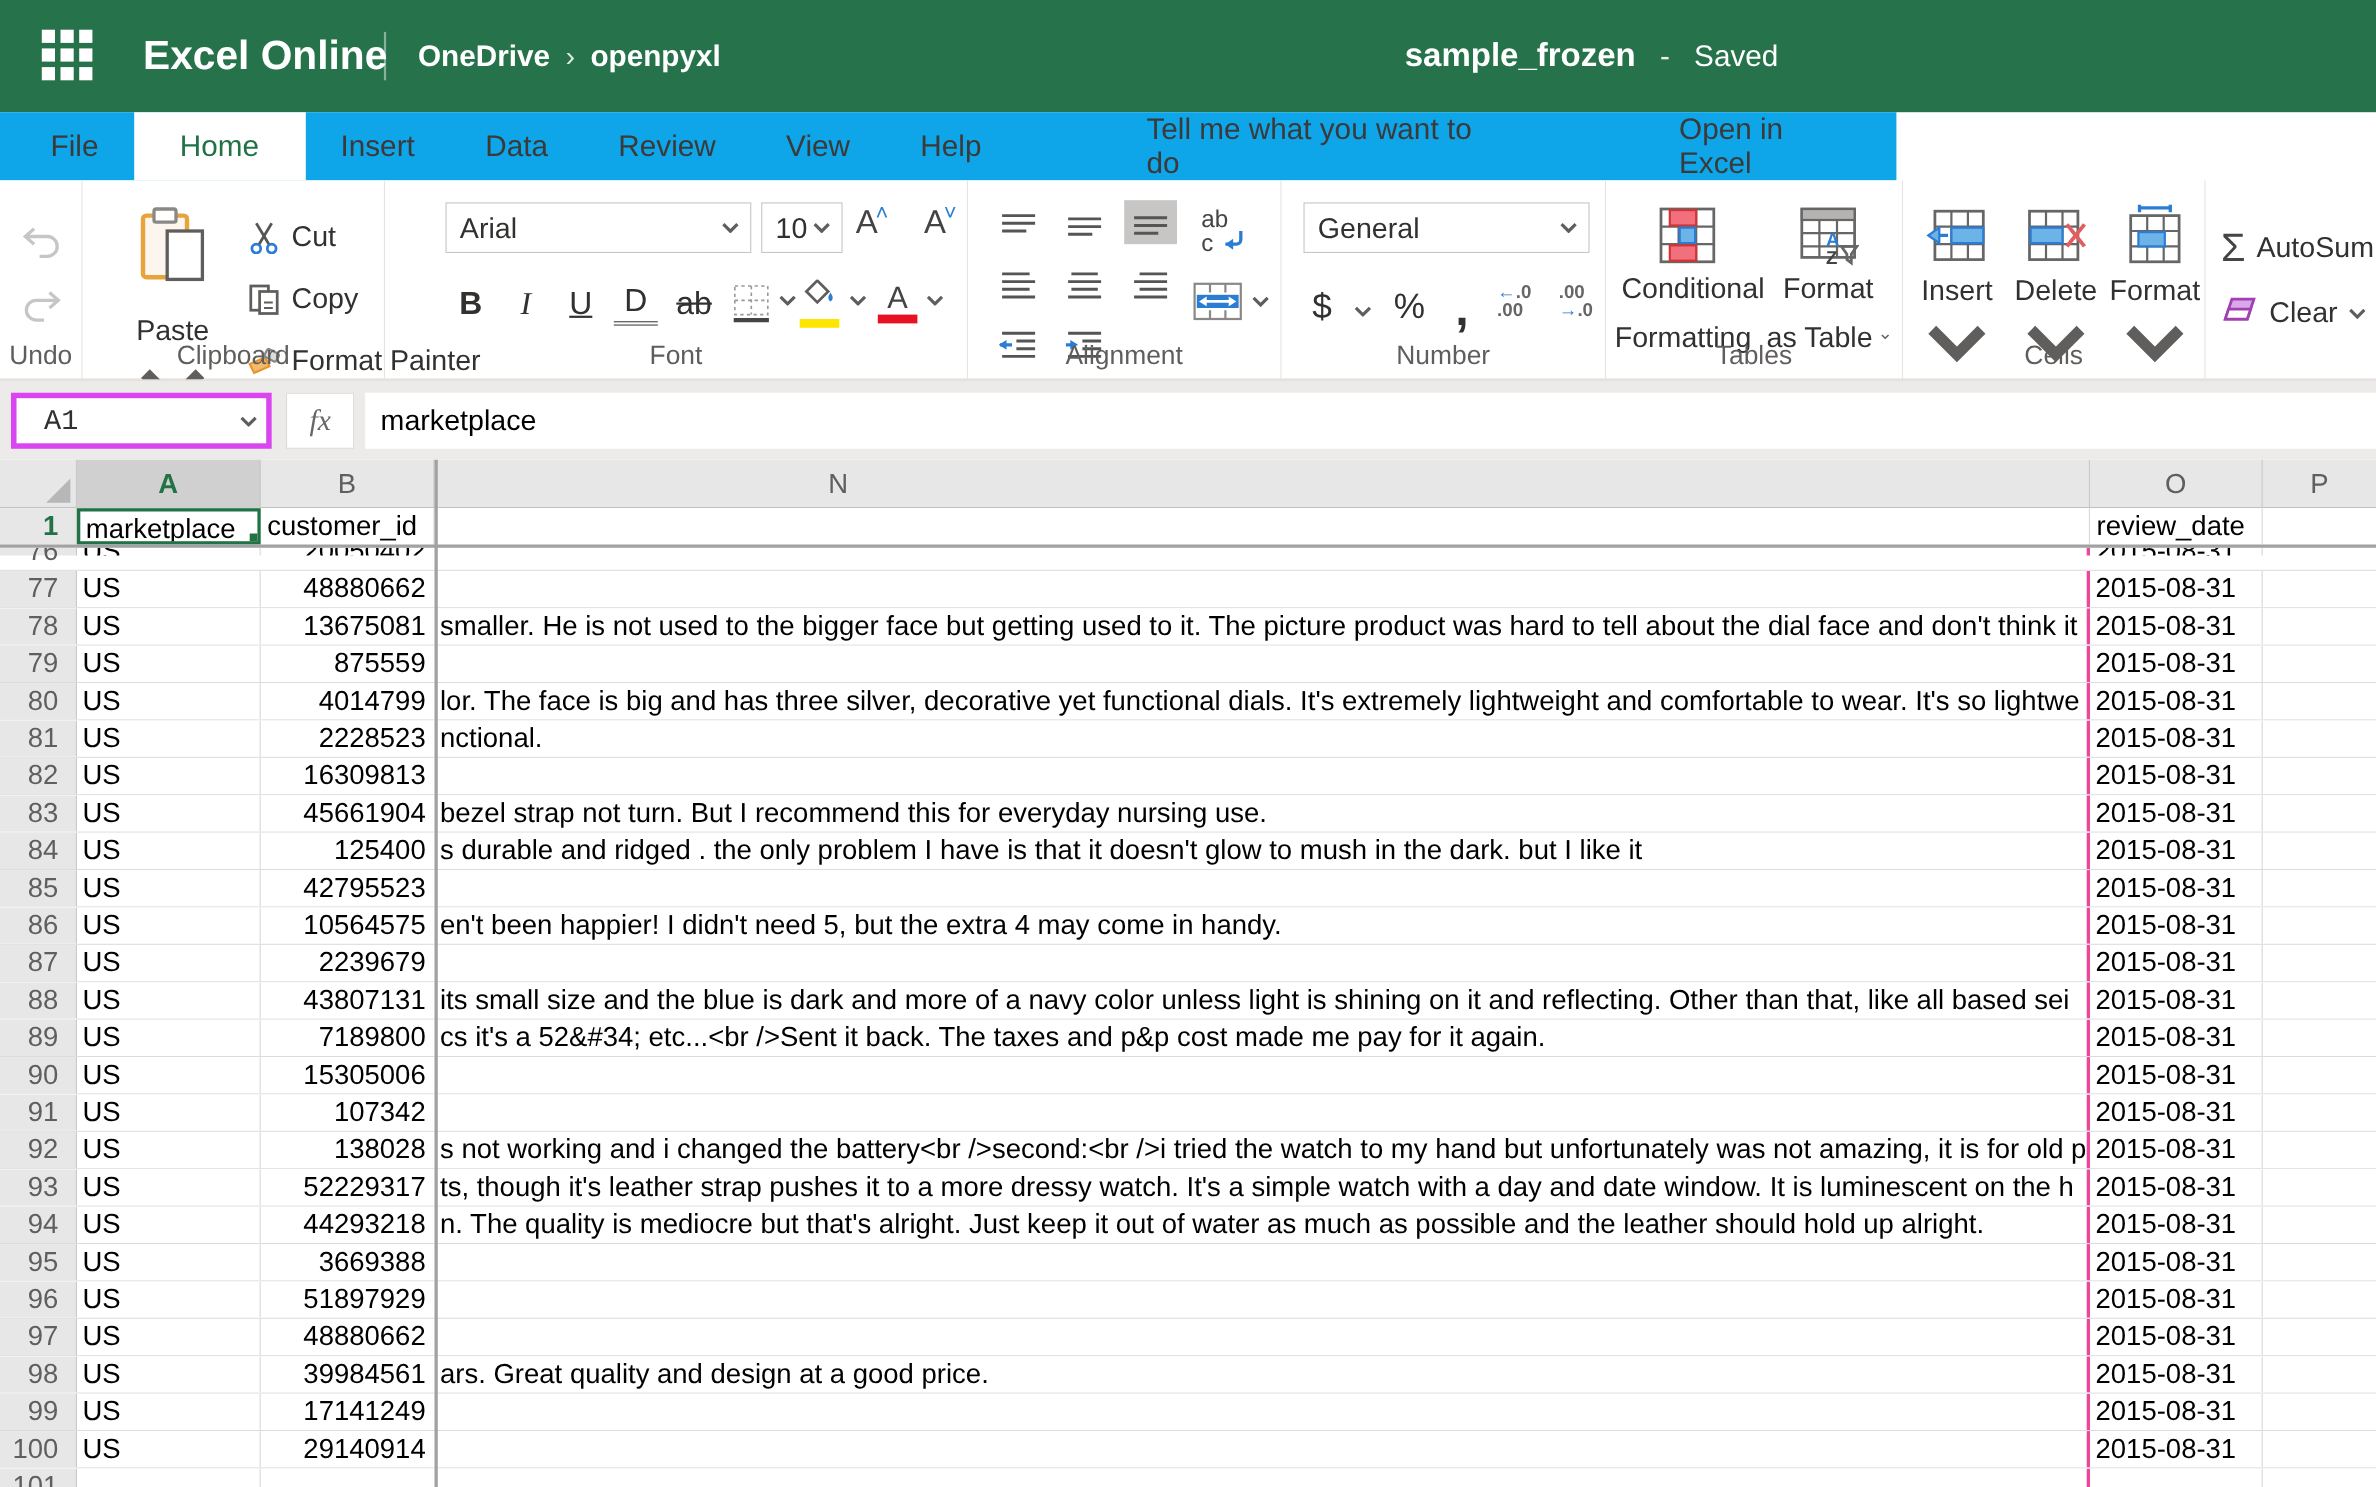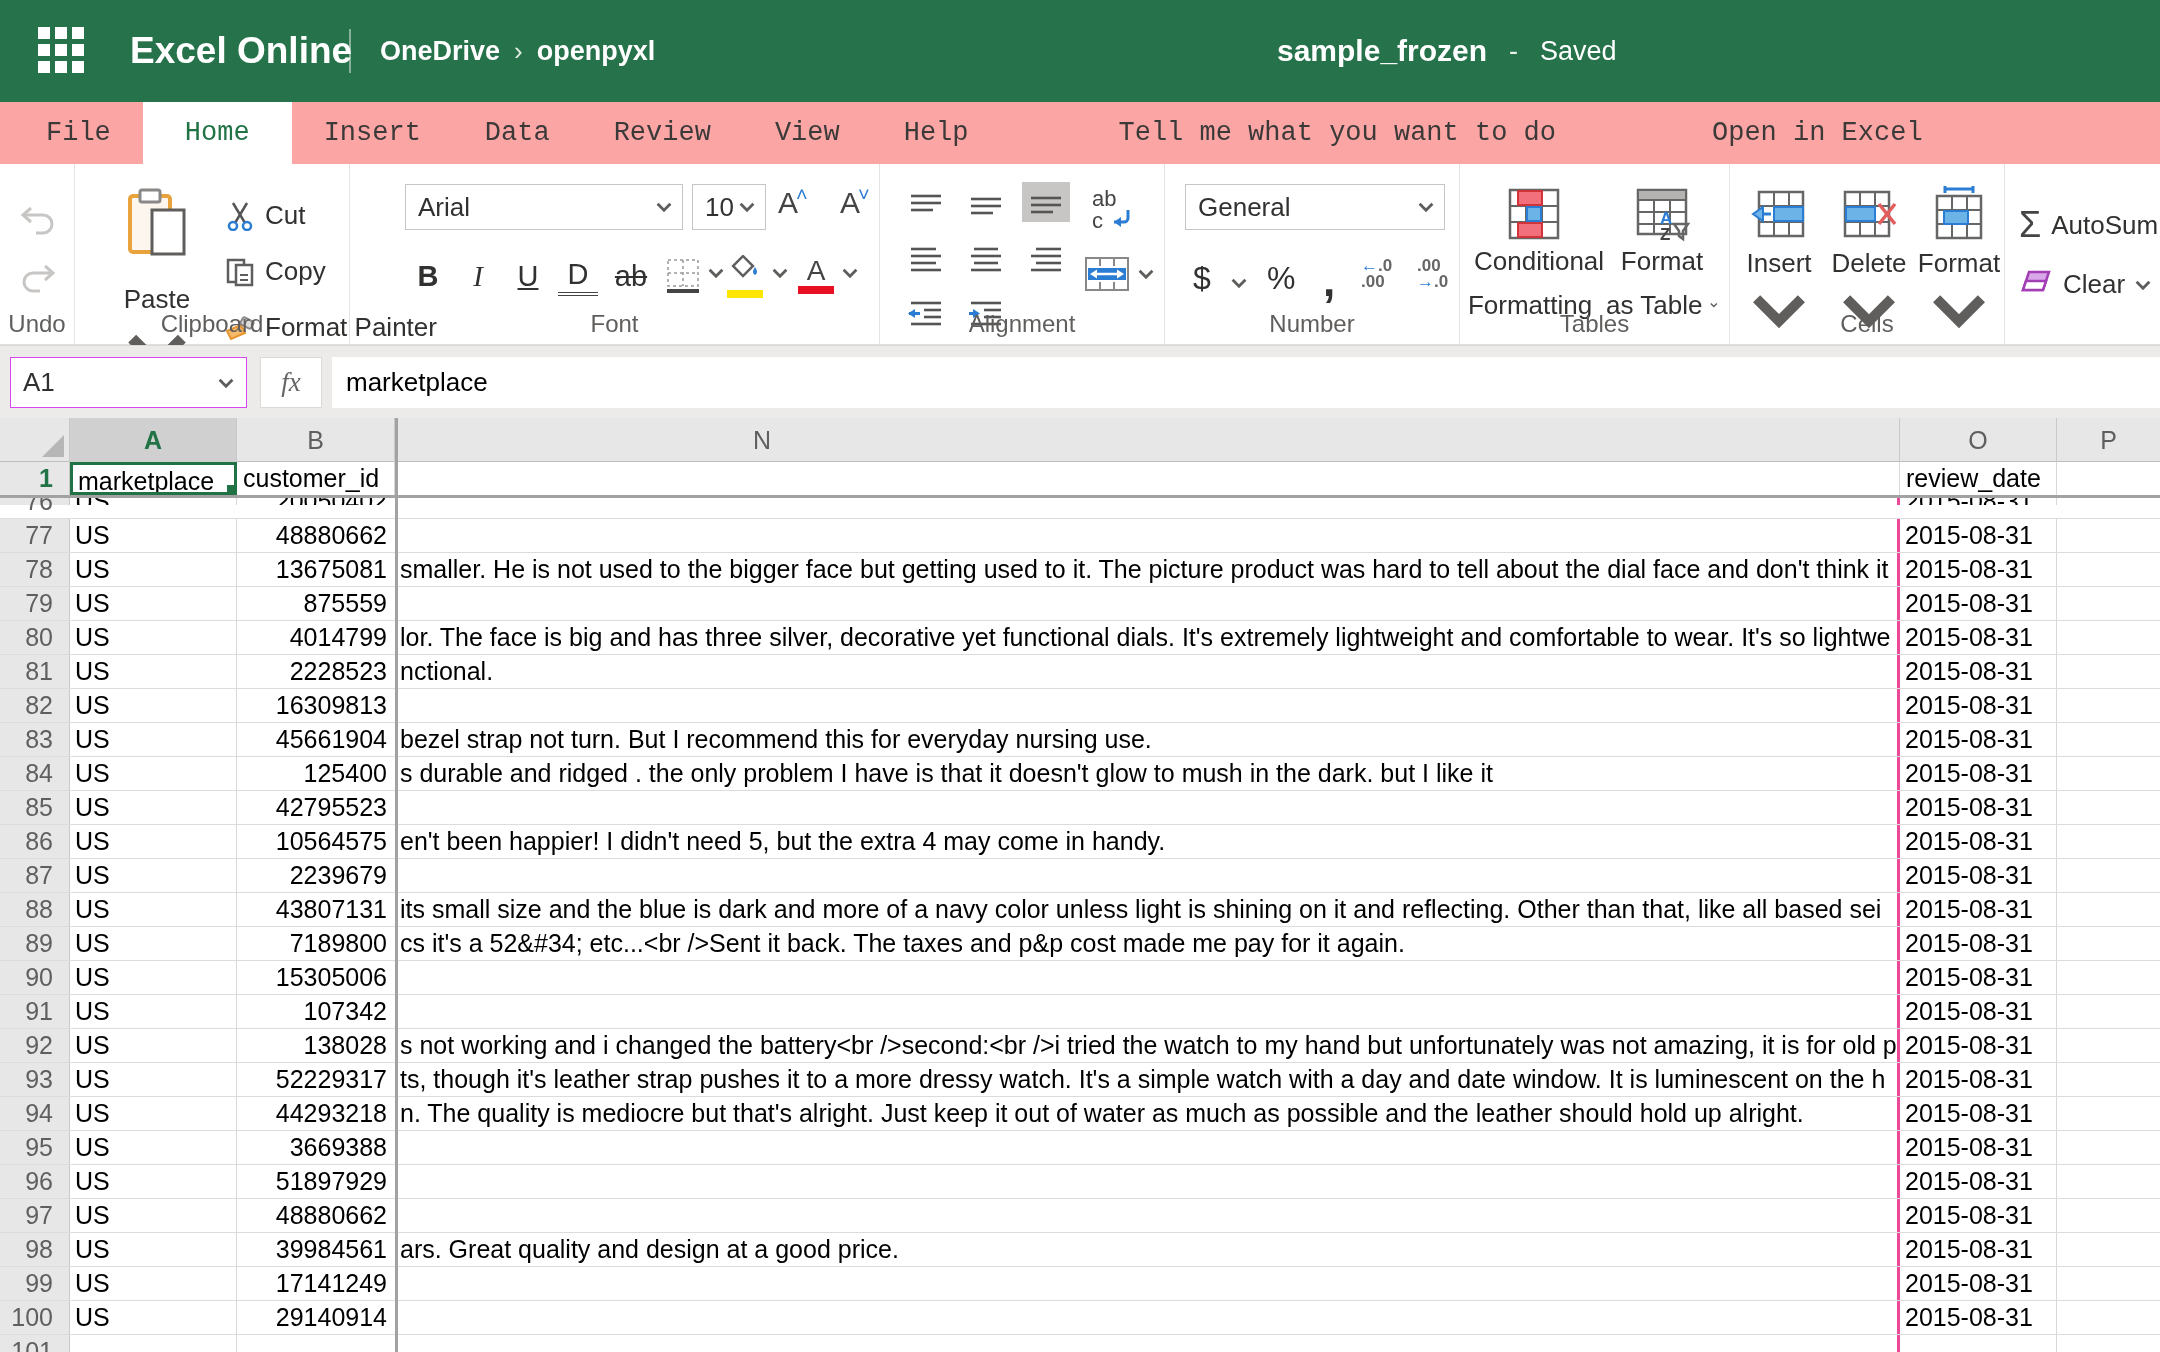--- a/index.html
+++ b/index.html
@@ -17,22 +17,22 @@
   .topdiv { position:absolute; left:349px; top:29px; width:2px; height:44px; background:rgba(255,255,255,.45); }
   .crumbs { position:absolute; left:380px; top:0; height:102px; display:flex; align-items:center; color:#fff; }
   .crumbs .root,.crumbs .leaf { font-size:27px; font-weight:600; }
   .crumbs .sep { font-size:26px; margin:0 14px; opacity:.85; }
   .titlebox { position:absolute; left:1277px; top:0; height:102px; display:flex; align-items:center; color:#fff; }
   .titlebox .doc { font-size:30px; font-weight:600; }
   .titlebox .tsep { font-size:27px; margin:0 22px; opacity:.9; }
   .titlebox .status { font-size:27px; }
 
   
-  .menubar { position:absolute; left:0; top:102px; width:2160px; height:62px; background:#fca5a5;
-    display:flex; align-items:stretch; font-size:27px; color:#3b3a39;font-family:Liberation Mono, monospace; }
+  .menubar { position:absolute; left:0; top:102px; width:1724px; height:62px; background:#0ea5e9;
+    display:flex; align-items:stretch; font-size:27px; color:#3b3a39; }
   .mtab { display:flex; align-items:center; padding:0 32px; cursor:pointer; }
   .mtab.first { margin-left:14px; }
   .mtab.active { background:#fff; color:#217346; padding:17px 42px; }
   .mtab.tellme { margin-left:86px; }
   .mtab.openx { margin-left:92px; }
 
   
   .ribbon { position:absolute; left:0; top:164px; width:2160px; height:181px; background:#fff;
     border-bottom:1px solid #e1dfdd; display:flex; }
   .rgroup { position:relative; height:100%; border-right:1px solid #e6e4e2; }
@@ -118,21 +118,21 @@
   .editrow { position:absolute; left:14px; display:flex; align-items:center; gap:10px;
     font-size:26px; color:#323130; white-space:nowrap; cursor:pointer; }
   .er1 { top:40px; } .er2 { top:104px; }
   .sigma { font-size:36px; color:#444; }
   .eraser svg { width:34px; height:26px; }
 
   
   .fbar { position:absolute; left:0; top:345px; width:2160px; height:73px; background:#edebe9;
     border-top:1px solid #dcdad8; }
   .namebox { position:absolute; left:10px; top:11px; width:237px; height:51px; background:#fff;
-    border:1px solid #d946ef; font-size:26px; padding-left:12px; color:#323130; font-family:Liberation Sans, sans-serif; }
+    border:5px solid #d946ef; font-size:26px; padding-left:25px; color:#323130; font-family:Liberation Mono, monospace; }
   .nb-chev { position:absolute; left:218px; top:32px; }
   .fxbox { position:absolute; left:260px; top:11px; width:62px; height:51px; background:#fff;
     border:1px solid #dcdad8; display:flex; align-items:center; justify-content:center;
     font-size:27px; font-style:italic; font-family:"Liberation Serif",serif; color:#666; cursor:pointer; }
   .finput { position:absolute; left:332px; top:11px; width:1828px; height:51px; background:#fff;
     border:none; font-size:26px; padding-left:14px; color:#000; font-family:"Liberation Sans",sans-serif; }
 
   
   .grid { position:absolute; left:0; top:418px; width:2160px; height:934px; background:#fff; }
   .colhdrs { position:absolute; left:0; top:0; width:2160px; height:44px; display:flex;

